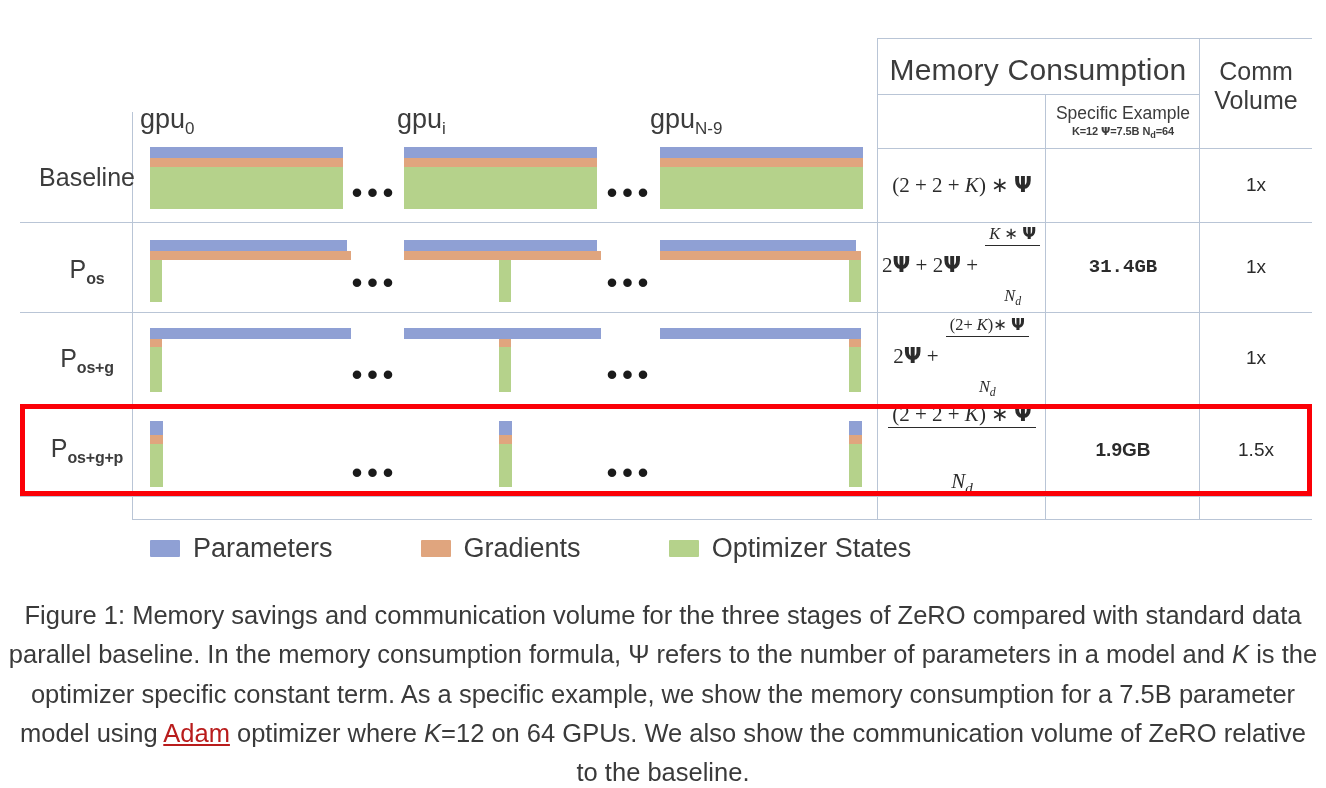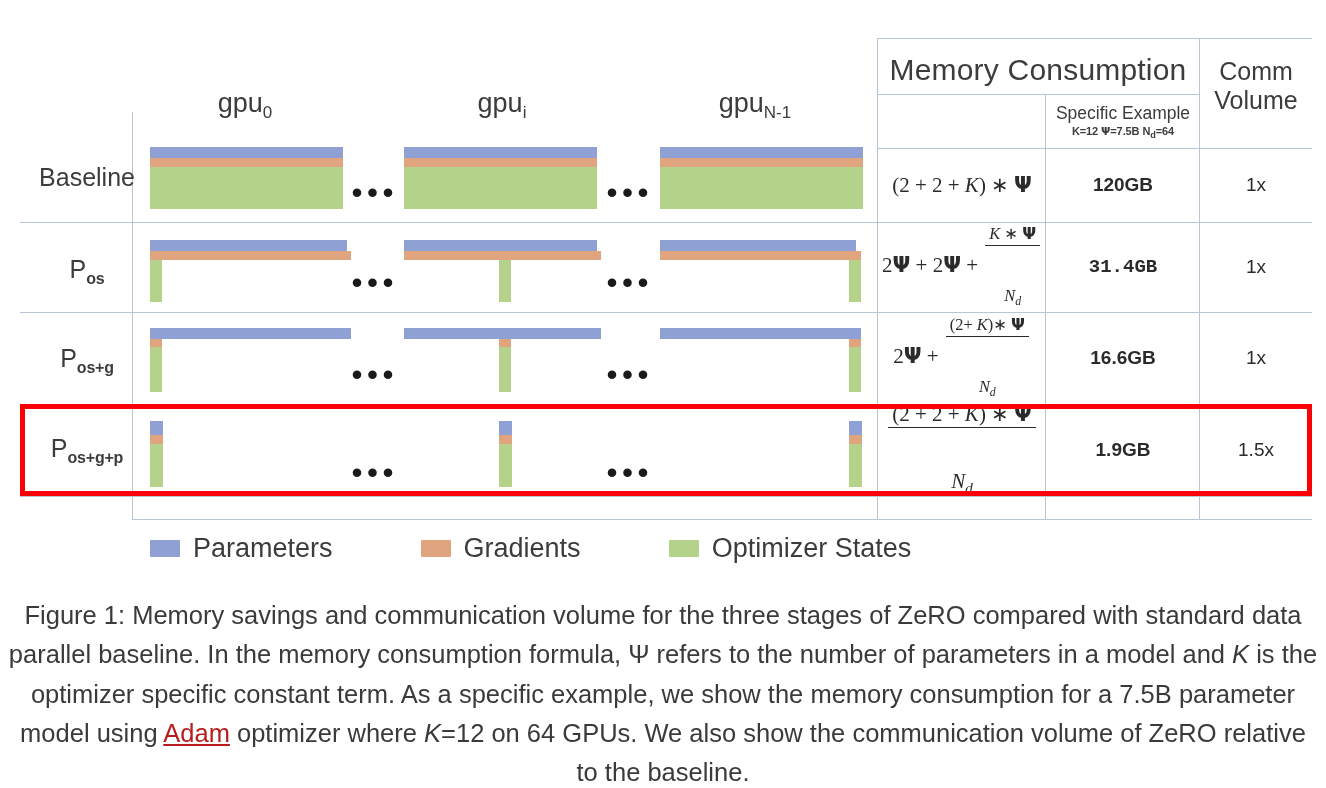--- a/index.html
+++ b/index.html
@@ -69,23 +69,22 @@
   .hdr-specific .sub {
     font-size: 11px;
     font-weight: bold;
     letter-spacing: -0.1px;
     margin-top: 2px;
   }
 
   
   .gpu-hdr {
     position: absolute;
-    top: 88px;
+    top: 104px;
     width: 210px;
-    text-align: center;
     font-size: 27px;
     color: #3c3c3c;
   }
   .gpu-hdr sub { font-size: 17px; }
 
   
   .row-label {
     position: absolute;
     left: 24px;
     width: 126px;
@@ -231,21 +230,21 @@
     <span class="sub">K=12&nbsp;<span class="psi">Ψ</span>=7.5B N<sub>d</sub>=64</span>
   </div>
 
   <div class="gpu-hdr" style="left:140px;">
     <span>gpu</span><sub>0</sub>
   </div>
   <div class="gpu-hdr" style="left:397px;">
     <span>gpu</span><sub>i</sub>
   </div>
   <div class="gpu-hdr" style="left:650px;">
-    <span>gpu</span><sub>N-1</sub>
+    <span>gpu</span><sub>N-9</sub>
   </div>
 
   <div class="row-label" style="top:163px;">
     <span>Baseline</span>
   </div>
   <div class="row-label" style="top:255px;">
     <span>P</span><span class="psub">os</span>
   </div>
   <div class="row-label" style="top:344px;">
     <span>P</span><span class="psub">os+g</span>
@@ -310,21 +309,20 @@
   <div class="bar c-param" style="left:849px; top:421px; width:13px; height:14px;"></div>
   <div class="bar c-grad" style="left:849px; top:435px; width:13px; height:9px;"></div>
   <div class="bar c-opt" style="left:849px; top:444px; width:13px; height:43px;"></div>
 
   <div class="dots" style="left:345px; top:458px;">•••</div>
   <div class="dots" style="left:600px; top:458px;">•••</div>
 
   <div class="cell formula" style="top:148px; height:74px;">
     <span>(2 + 2 + <span class="ital">K</span>) ∗&nbsp;<span class="psi">Ψ</span></span>
   </div>
-  <div class="cell example" style="top:148px; height:74px;">120GB</div>
   <div class="cell comm" style="top:148px; height:74px;">1x</div>
 
   <div class="cell formula" style="top:222px; height:90px;">
     <span>2<span class="psi">Ψ</span> + 2<span class="psi">Ψ</span> +
       <span class="frac small">
           <span class="num"><span class="ital">K</span> ∗ <span class="psi">Ψ</span></span>
           <span class="den nd">N<sub>d</sub></span>
         </span>
     </span>
   </div>
@@ -332,21 +330,20 @@
   <div class="cell comm" style="top:222px; height:90px;">1x</div>
 
   <div class="cell formula" style="top:312px; height:92px;">
     <span>2<span class="psi">Ψ</span> +
       <span class="frac small">
           <span class="num">(2+ <span class="ital">K</span>)∗ <span class="psi">Ψ</span></span>
           <span class="den nd">N<sub>d</sub></span>
         </span>
     </span>
   </div>
-  <div class="cell example" style="top:312px; height:92px;">16.6GB</div>
   <div class="cell comm" style="top:312px; height:92px;">1x</div>
 
   <div class="cell formula" style="top:404px; height:92px;">
     <span class="frac">
         <span class="num">(2 + 2 + <span class="ital">K</span>) ∗ <span class="psi">Ψ</span></span>
         <span class="den nd">N<sub>d</sub></span>
       </span>
   </div>
   <div class="cell example" style="top:404px; height:92px;">1.9GB</div>
   <div class="cell comm" style="top:404px; height:92px;">1.5x</div>

